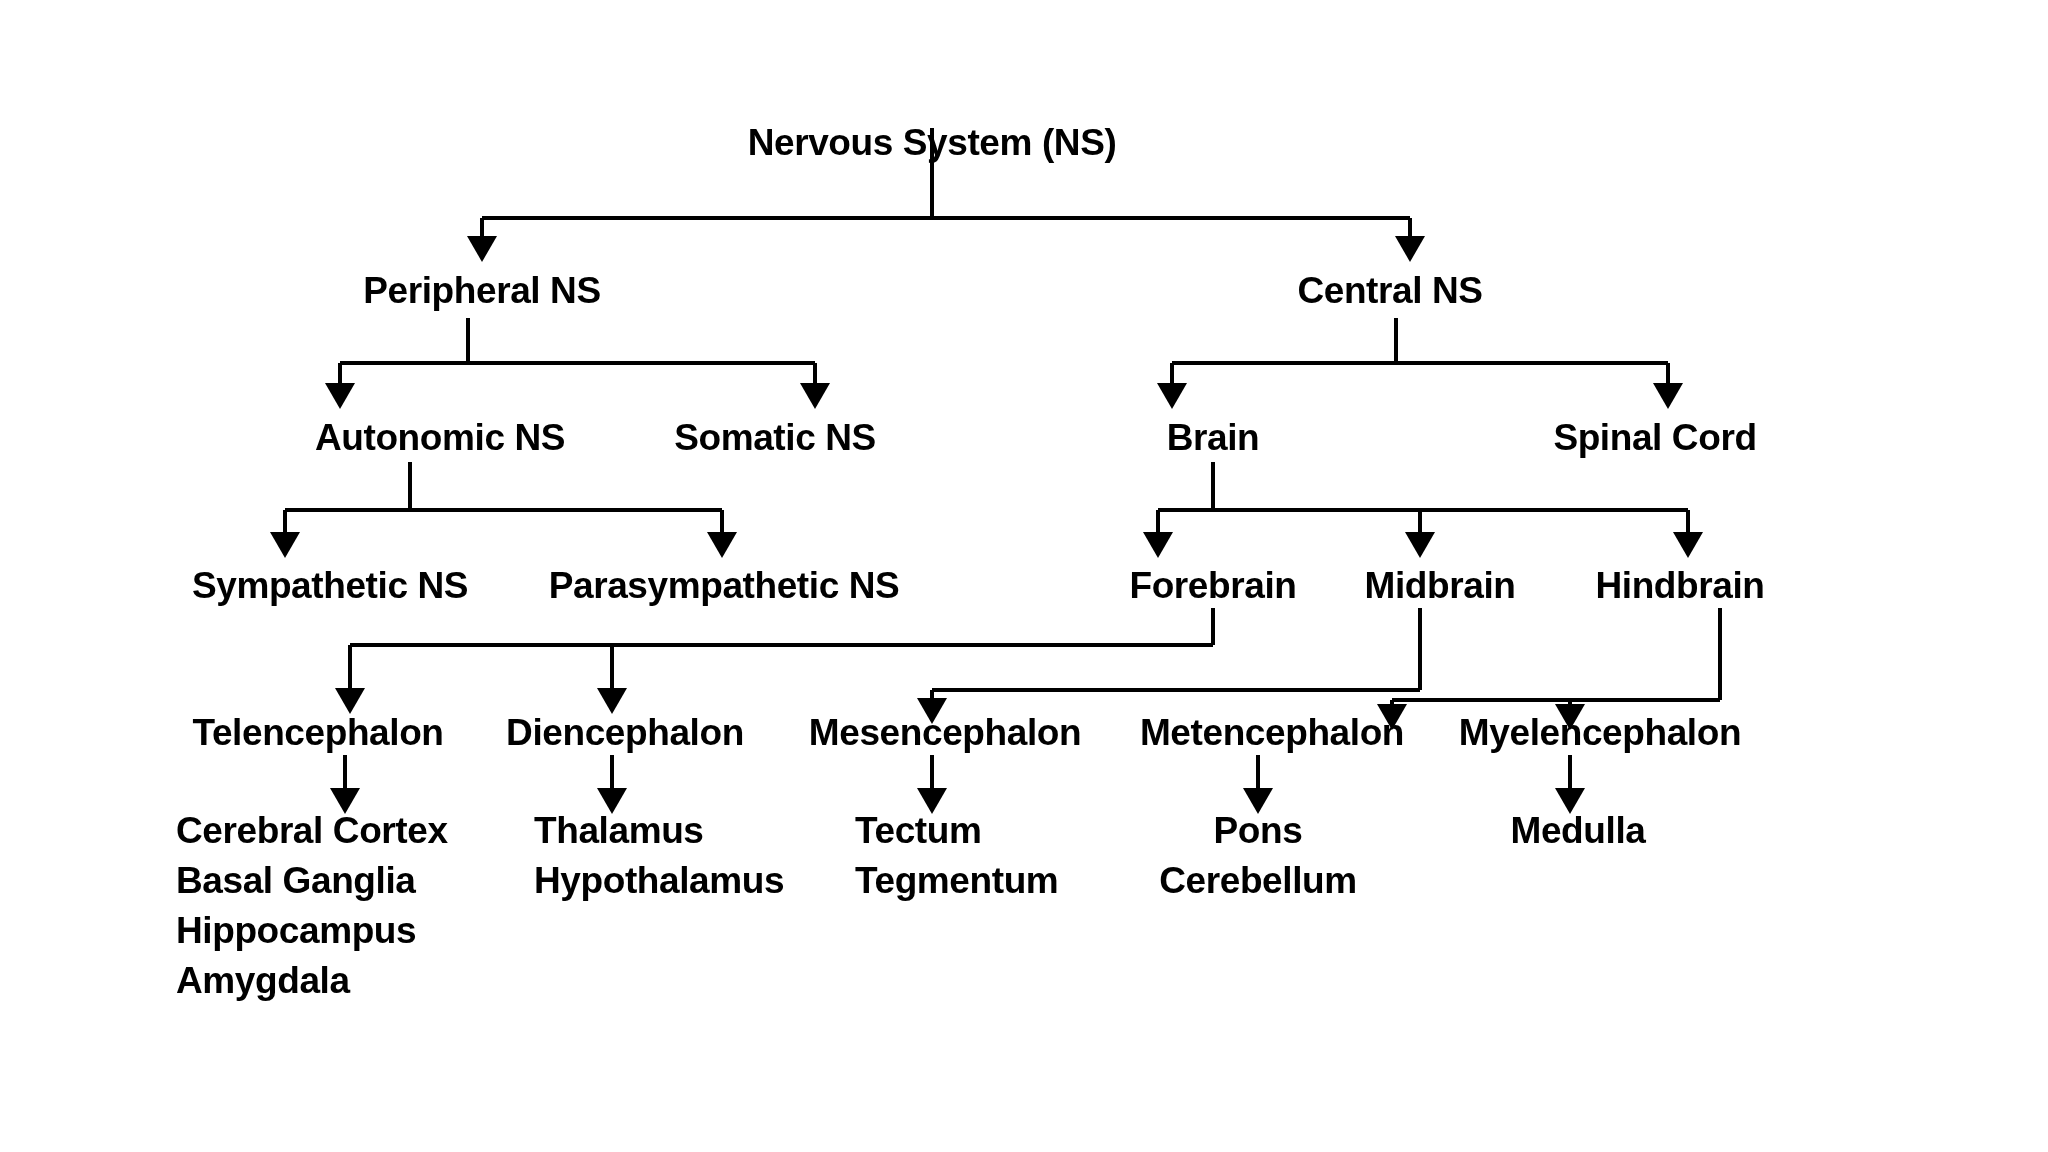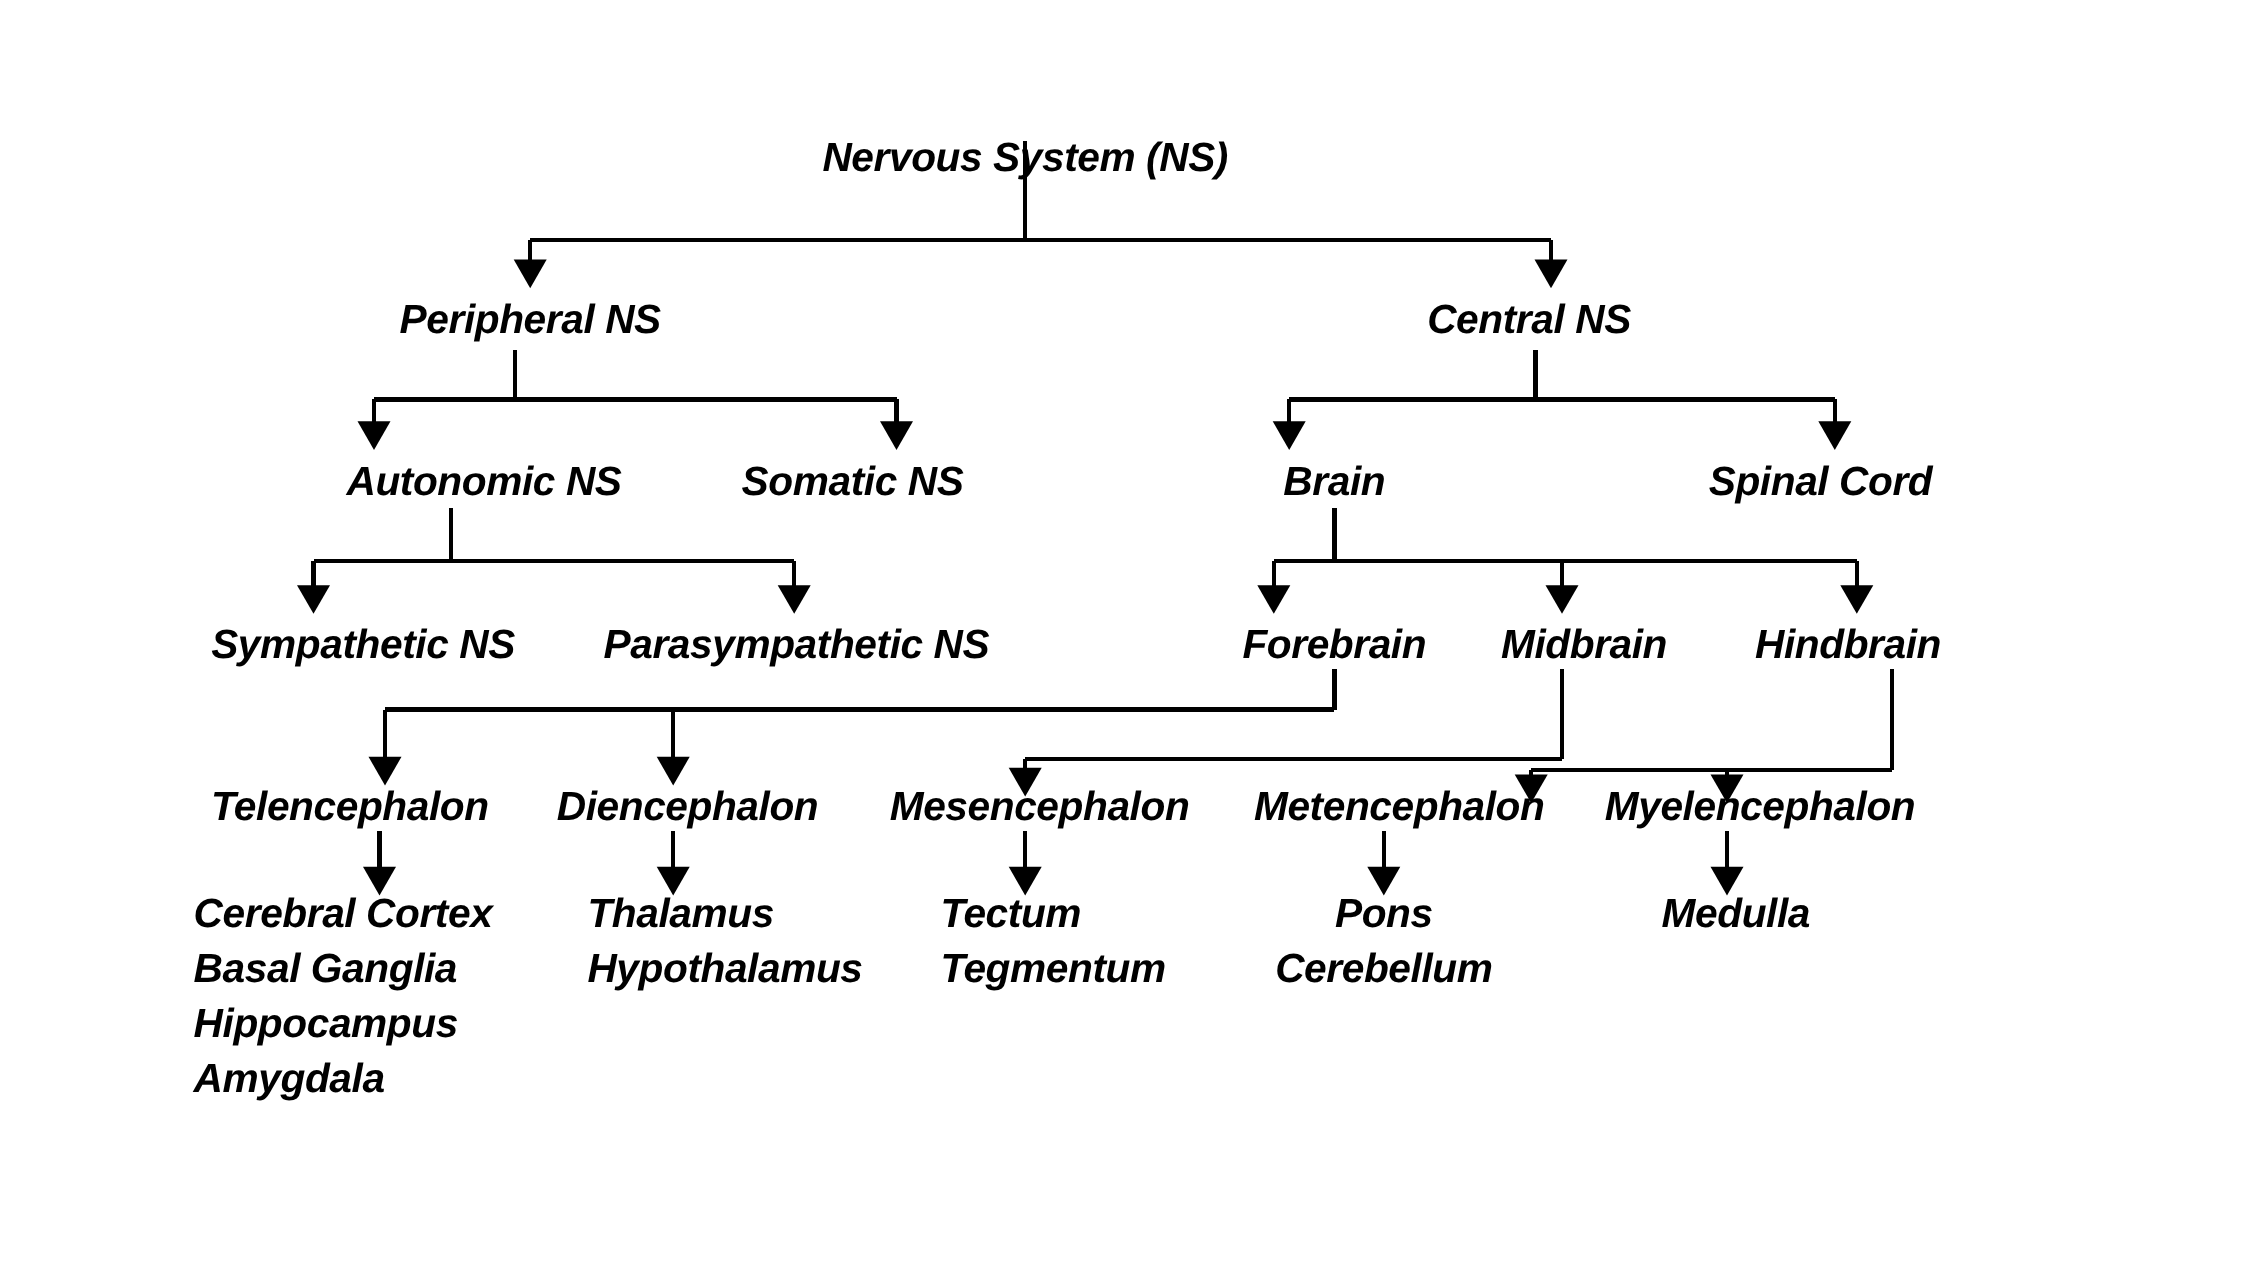--- a/index.html
+++ b/index.html
@@ -11,21 +11,20 @@
     width: 2048px;
     height: 1152px;
     font-family: "Liberation Sans", sans-serif;
     overflow: hidden;
   }
   #diagram-root {
     position: relative;
     width: 2048px;
     height: 1152px;
     background: #ffffff;
-    font-style: italic;
   }
   svg#tree-svg {
     position: absolute;
     left: 0;
     top: 0;
     width: 2048px;
     height: 1152px;
     display: block;
   }
   .node-label {

